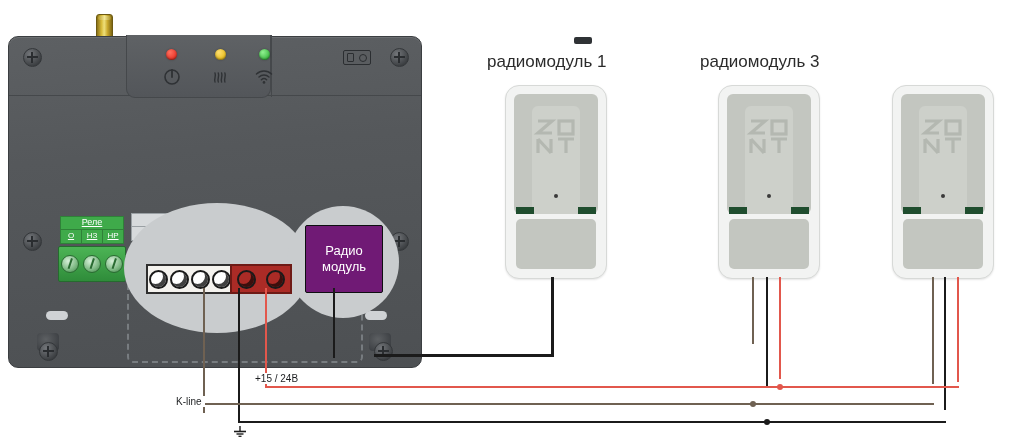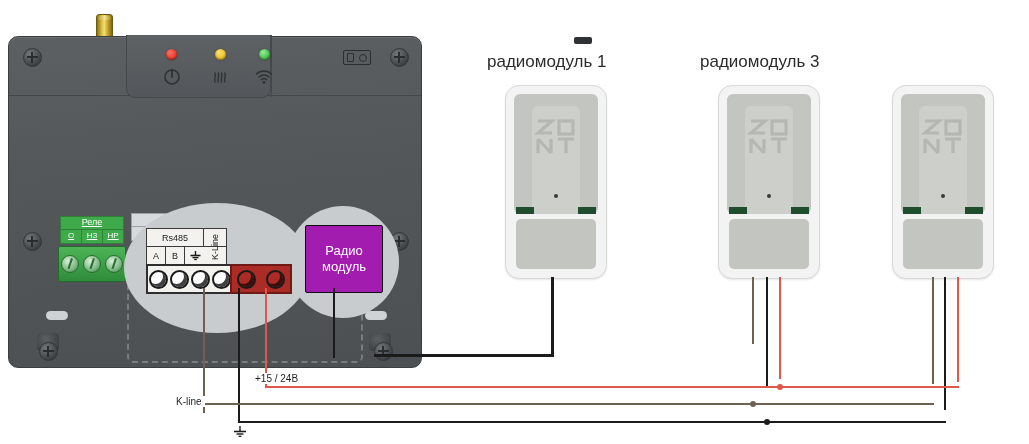--- a/index.html
+++ b/index.html
@@ -235,21 +235,21 @@
   .sock {
     display:block; width:15px; height:15px; border-radius:50%;
     background: #ffffff; border: 2px solid #1a1a1a;
     box-shadow: inset -3px -3px 0 rgba(0,0,0,.75);
   }
   .sock.dark { background:#ab2b26; border-color:#1a1a1a; box-shadow: inset -3px -3px 0 rgba(0,0,0,.65); }
 
   .radio-box {
     position: absolute; left: 305px; top: 225px;
     width: 76px; height: 66px;
-    background: #a21caf; border:1px solid #0d0e10;
+    background: #701a75; border:1px solid #0d0e10;
     color:#ffffff; font-size: 13px; line-height: 16px;
     display:flex; align-items:center; justify-content:center; text-align:center;
     border-radius:2px;
   }
 
   
   .rm-label {
     position: absolute;
     font-size: 17px; color: #2b2b2b;
     white-space: nowrap;
@@ -383,38 +383,20 @@
       <i></i>
       <i></i>
   </div>
   <div class="dev-label input-head">Вход</div>
   <div class="dev-label input-sub">1</div>
 
   <div class="lens lens-terminals"></div>
   <div class="lens lens-radio"></div>
 
   <div class="tb">
-    <div class="tb-white">
-      <div class="tb-row1">
-        <div class="tb-cell c-rs485">Rs485</div>
-        <div class="tb-cell c-kline">K-Line</div>
-      </div>
-      <div class="tb-row2">
-        <div class="tb-cell c-a">A</div>
-        <div class="tb-cell c-b">B</div>
-        <div class="tb-cell c-gnd">
-          <svg width="13" height="11" viewBox="0 0 13 11">
-            <line x1="6.5" y1="1" x2="6.5" y2="5" stroke="#1b1b1b" stroke-width="1.4"></line>
-            <line x1="1.5" y1="5.5" x2="11.5" y2="5.5" stroke="#1b1b1b" stroke-width="1.6"></line>
-            <line x1="3.5" y1="7.6" x2="9.5" y2="7.6" stroke="#1b1b1b" stroke-width="1.4"></line>
-            <line x1="5.2" y1="9.5" x2="7.8" y2="9.5" stroke="#1b1b1b" stroke-width="1.3"></line>
-          </svg>
-        </div>
-      </div>
-    </div>
   </div>
 
   <div class="tb-sockets-white">
     <i class="sock"></i>
     <i class="sock"></i>
     <i class="sock"></i>
     <i class="sock"></i>
   </div>
   <div class="tb-sockets-red">
     <i class="sock dark"></i>

